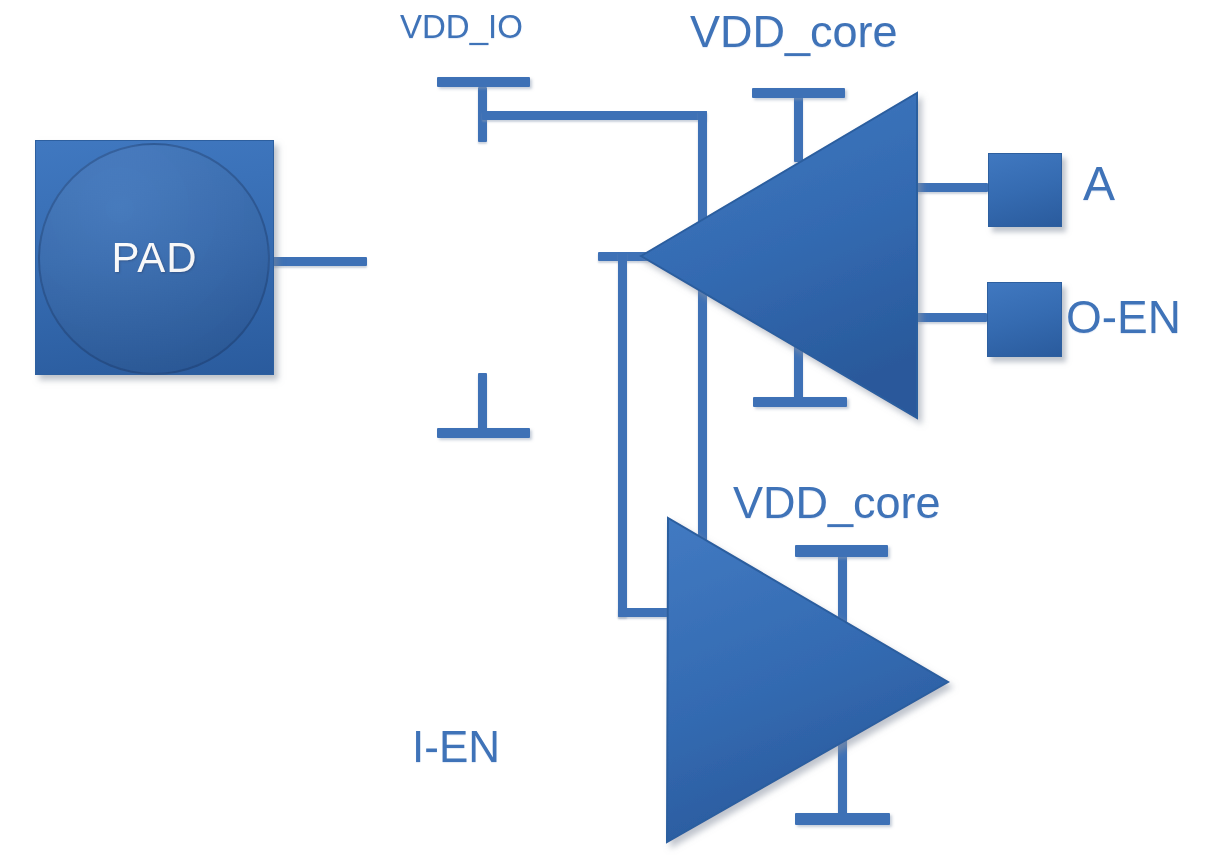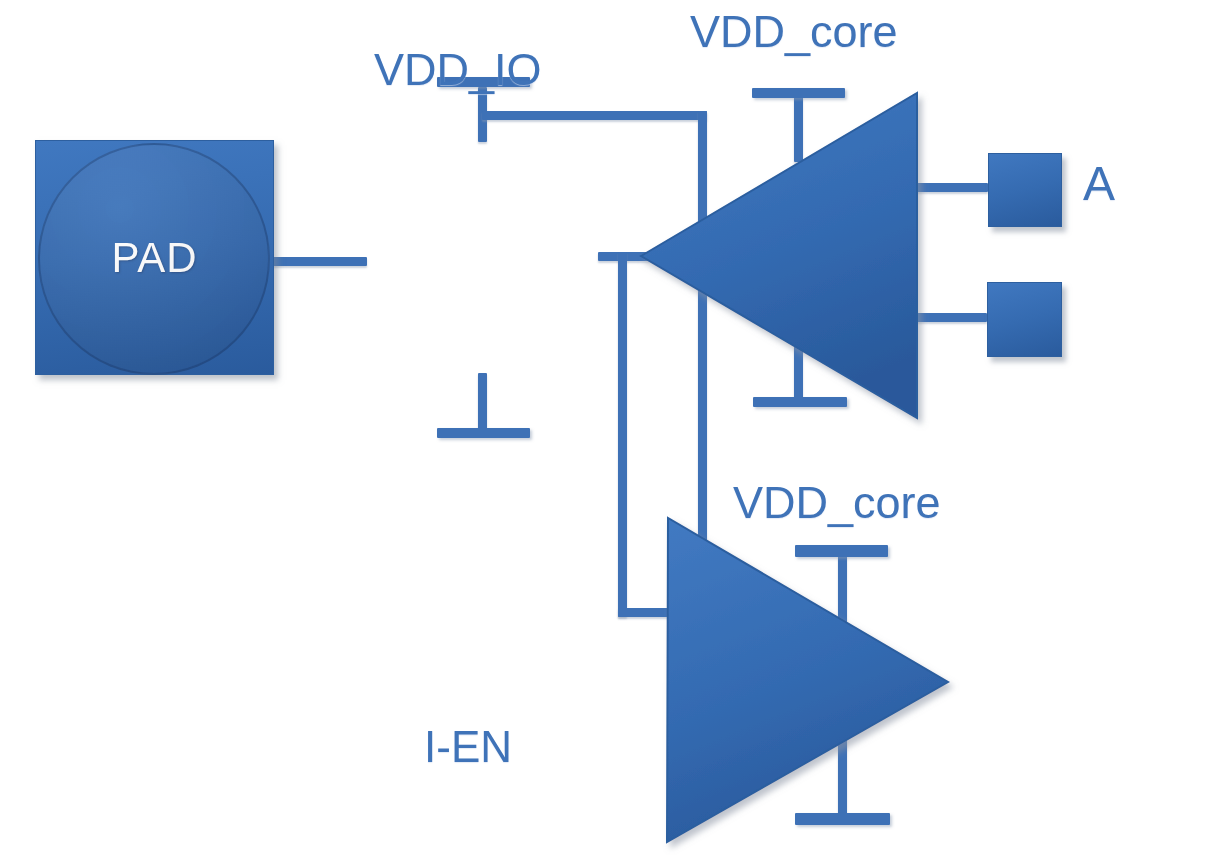--- a/index.html
+++ b/index.html
@@ -91,19 +91,20 @@
 
   <div class="block" style="left:35px;top:140px;width:237px;height:233px;">
     <div class="pad-circle"></div>
     <span class="block-label">PAD</span>
   </div>
 
 
   <div class="port-box" style="left:988px;top:153px;width:72px;height:72px;"></div>
   <div class="port-box" style="left:987px;top:282px;width:73px;height:73px;"></div>
 
-  <div class="lbl" style="left:374px;top:8px;font-size:45px;margin-top:36px;">VDD_IO</div>
+  <div class="lbl" style="left:400px;top:8px;font-size:33px;">VDD_IO</div>
   <div class="lbl" style="left:690px;top:6px;font-size:45px;">VDD_core</div>
   <div class="lbl" style="left:733px;top:477px;font-size:45px;">VDD_core</div>
   <div class="lbl" style="left:1083px;top:156px;font-size:48px;">A</div>
-  <div class="lbl" style="left:424px;top:722px;font-size:44px;">I-EN</div>
+  <div class="lbl" style="left:1066px;top:290px;font-size:46px;">O-EN</div>
+  <div class="lbl" style="left:412px;top:722px;font-size:44px;">I-EN</div>
 
 </div>
 
 </body></html>

